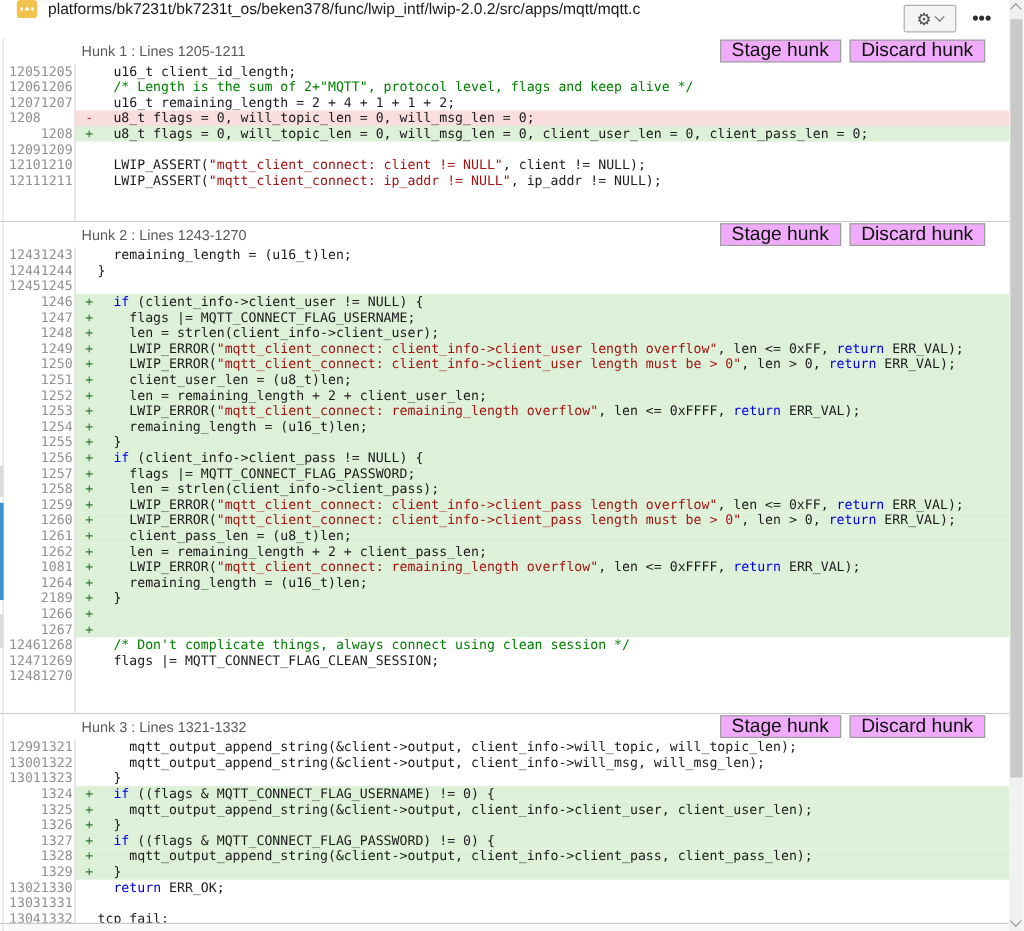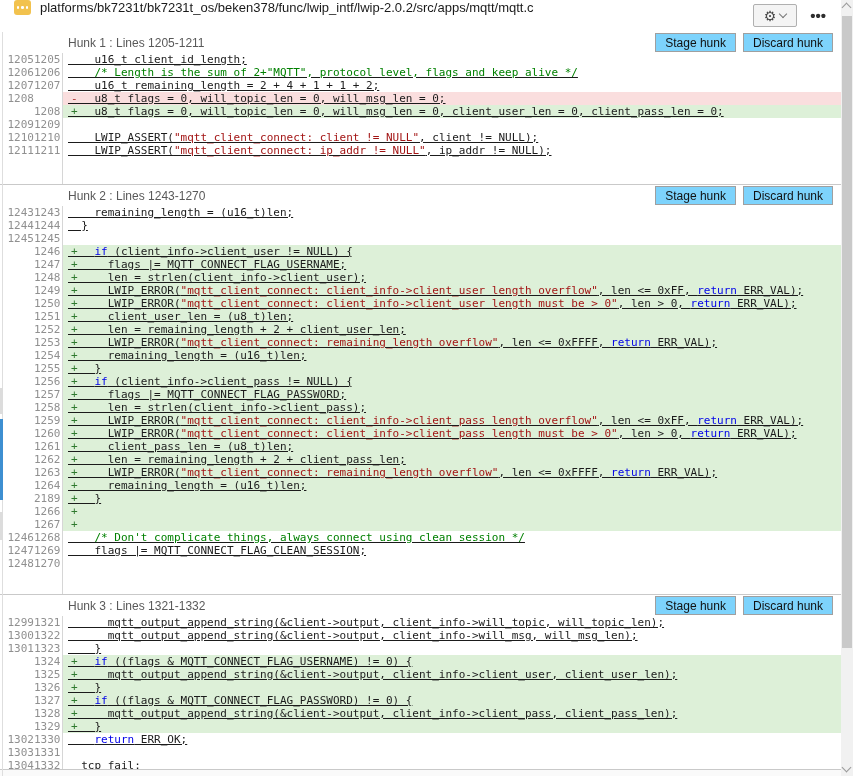--- a/index.html
+++ b/index.html
@@ -31,27 +31,27 @@
   .more-btn{
     position:absolute;right:15px;top:7px;border:none;background:transparent;
     font-size:15px;font-weight:bold;color:#2e2e2e;letter-spacing:0px;padding:0;cursor:default;
   }
 
   
   #hunks{position:absolute;left:0;top:32px;right:12px;}
   .hunk + .hunk{border-top:1px solid #c9c9c9;}
   .hunk-header{
     height:21px;display:flex;align-items:center;
-    padding-left:68px;padding-right:8px;background:#fff;box-sizing:border-box;
+    padding-left:68px;padding-right:20px;background:#fff;box-sizing:border-box;
   }
   .hunk-title{font-size:12px;color:var(--hunk-title,#595959);white-space:nowrap;}
   .hunk-actions{margin-left:auto;display:flex;gap:7px;}
   .hunk-btn{
-    font-family:"Liberation Sans",sans-serif;font-size:12px;color:#111;
-    background:#7dd3fc;border:1px solid #9f9f9f;height:19px;padding:0 9px;
+    font-family:"Liberation Sans",sans-serif;font-size:16px;color:#111;
+    background:#f0abfc;border:1px solid #9f9f9f;height:19px;padding:0 9px;
     border-radius:0;cursor:default;white-space:nowrap;
   }
   .hunk-code{position:relative;overflow:hidden;background:#fff;}
   .hunk-code::after{
     content:"";position:absolute;left:62px;top:0;bottom:0;width:1px;background:#d6d6d6;z-index:3;
   }
 
   
   .row{
     height:13px;white-space:pre;position:relative;
@@ -59,21 +59,21 @@
     font-size:11px;line-height:13px;color:var(--code,#1b1b1b);
   }
   .row.add{background:linear-gradient(90deg,#ffffff 63px,var(--added-bg,#ddf0d8) 63px);}
   .row.del{background:linear-gradient(90deg,#ffffff 63px,var(--removed-bg,#fadede) 63px);}
   .ln{display:inline-block;text-align:right;color:var(--line-number,#909090);vertical-align:top;}
   .ln-old{width:34px;}
   .ln-new{width:26px;}
   .marker{position:absolute;left:71px;top:0;}
   .row.add .marker{color:var(--added-marker,#2f7a2f);}
   .row.del .marker{color:var(--removed-marker,#b03030);}
-  .code-line{display:inline-block;padding-left:8px;vertical-align:top;text-decoration:underline;}
+  .code-line{display:inline-block;padding-left:8px;vertical-align:top;}
   .seg-k{color:var(--keyword,#0000e8);margin-top:20px;}
   .seg-s{color:var(--string,#a31515);}
   .seg-m{color:var(--comment,#008000);}
 
   .bottom-edge{position:absolute;left:0;right:12px;top:769px;height:1px;background:#c9c9c9;}
   .bottom-strip{position:absolute;left:0;right:12px;top:770px;height:6px;background:#fafafa;}
 
   
   .scrollbar{position:absolute;right:0;top:0;bottom:0;width:12px;background:#f1f1f1;}
   .sb-thumb{position:absolute;left:1px;right:1px;top:16px;height:632px;background:#c9c9c9;}
@@ -149,21 +149,21 @@
           <div class="row add"><span class="ln ln-old"></span><span class="ln ln-new">1253</span><span class="marker">+</span><span class="code-line"><span class="seg-p">      LWIP_ERROR(</span><span class="seg-s">"mqtt_client_connect: remaining_length overflow"</span><span class="seg-p">, len &lt;= 0xFFFF, </span><span class="seg-k">return</span><span class="seg-p"> ERR_VAL);</span></span></div>
           <div class="row add"><span class="ln ln-old"></span><span class="ln ln-new">1254</span><span class="marker">+</span><span class="code-line"><span class="seg-p">      remaining_length = (u16_t)len;</span></span></div>
           <div class="row add"><span class="ln ln-old"></span><span class="ln ln-new">1255</span><span class="marker">+</span><span class="code-line"><span class="seg-p">    }</span></span></div>
           <div class="row add"><span class="ln ln-old"></span><span class="ln ln-new">1256</span><span class="marker">+</span><span class="code-line"><span class="seg-p">    </span><span class="seg-k">if</span><span class="seg-p"> (client_info-&gt;client_pass != NULL) {</span></span></div>
           <div class="row add"><span class="ln ln-old"></span><span class="ln ln-new">1257</span><span class="marker">+</span><span class="code-line"><span class="seg-p">      flags |= MQTT_CONNECT_FLAG_PASSWORD;</span></span></div>
           <div class="row add"><span class="ln ln-old"></span><span class="ln ln-new">1258</span><span class="marker">+</span><span class="code-line"><span class="seg-p">      len = strlen(client_info-&gt;client_pass);</span></span></div>
           <div class="row add"><span class="ln ln-old"></span><span class="ln ln-new">1259</span><span class="marker">+</span><span class="code-line"><span class="seg-p">      LWIP_ERROR(</span><span class="seg-s">"mqtt_client_connect: client_info-&gt;client_pass length overflow"</span><span class="seg-p">, len &lt;= 0xFF, </span><span class="seg-k">return</span><span class="seg-p"> ERR_VAL);</span></span></div>
           <div class="row add"><span class="ln ln-old"></span><span class="ln ln-new">1260</span><span class="marker">+</span><span class="code-line"><span class="seg-p">      LWIP_ERROR(</span><span class="seg-s">"mqtt_client_connect: client_info-&gt;client_pass length must be &gt; 0"</span><span class="seg-p">, len &gt; 0, </span><span class="seg-k">return</span><span class="seg-p"> ERR_VAL);</span></span></div>
           <div class="row add"><span class="ln ln-old"></span><span class="ln ln-new">1261</span><span class="marker">+</span><span class="code-line"><span class="seg-p">      client_pass_len = (u8_t)len;</span></span></div>
           <div class="row add"><span class="ln ln-old"></span><span class="ln ln-new">1262</span><span class="marker">+</span><span class="code-line"><span class="seg-p">      len = remaining_length + 2 + client_pass_len;</span></span></div>
-          <div class="row add"><span class="ln ln-old"></span><span class="ln ln-new">1263</span><span class="marker">+</span><span class="code-line"><span class="seg-p">      LWIP_ERROR(</span><span class="seg-s">"mqtt_client_connect: remaining_length overflow"</span><span class="seg-p">, len &lt;= 0xFFFF, </span><span class="seg-k">return</span><span class="seg-p"> ERR_VAL);</span></span></div>
+          <div class="row add"><span class="ln ln-old"></span><span class="ln ln-new">1081</span><span class="marker">+</span><span class="code-line"><span class="seg-p">      LWIP_ERROR(</span><span class="seg-s">"mqtt_client_connect: remaining_length overflow"</span><span class="seg-p">, len &lt;= 0xFFFF, </span><span class="seg-k">return</span><span class="seg-p"> ERR_VAL);</span></span></div>
           <div class="row add"><span class="ln ln-old"></span><span class="ln ln-new">1264</span><span class="marker">+</span><span class="code-line"><span class="seg-p">      remaining_length = (u16_t)len;</span></span></div>
           <div class="row add"><span class="ln ln-old"></span><span class="ln ln-new">2189</span><span class="marker">+</span><span class="code-line"><span class="seg-p">    }</span></span></div>
           <div class="row add"><span class="ln ln-old"></span><span class="ln ln-new">1266</span><span class="marker">+</span><span class="code-line"></span></div>
           <div class="row add"><span class="ln ln-old"></span><span class="ln ln-new">1267</span><span class="marker">+</span><span class="code-line"></span></div>
           <div class="row ctx"><span class="ln ln-old">1246</span><span class="ln ln-new">1268</span><span class="code-line"><span class="seg-m">    /* Don't complicate things, always connect using clean session */</span></span></div>
           <div class="row ctx"><span class="ln ln-old">1247</span><span class="ln ln-new">1269</span><span class="code-line"><span class="seg-p">    flags |= MQTT_CONNECT_FLAG_CLEAN_SESSION;</span></span></div>
           <div class="row ctx"><span class="ln ln-old">1248</span><span class="ln ln-new">1270</span><span class="code-line"></span></div>
         </div>
       </section>
       <section class="hunk">

